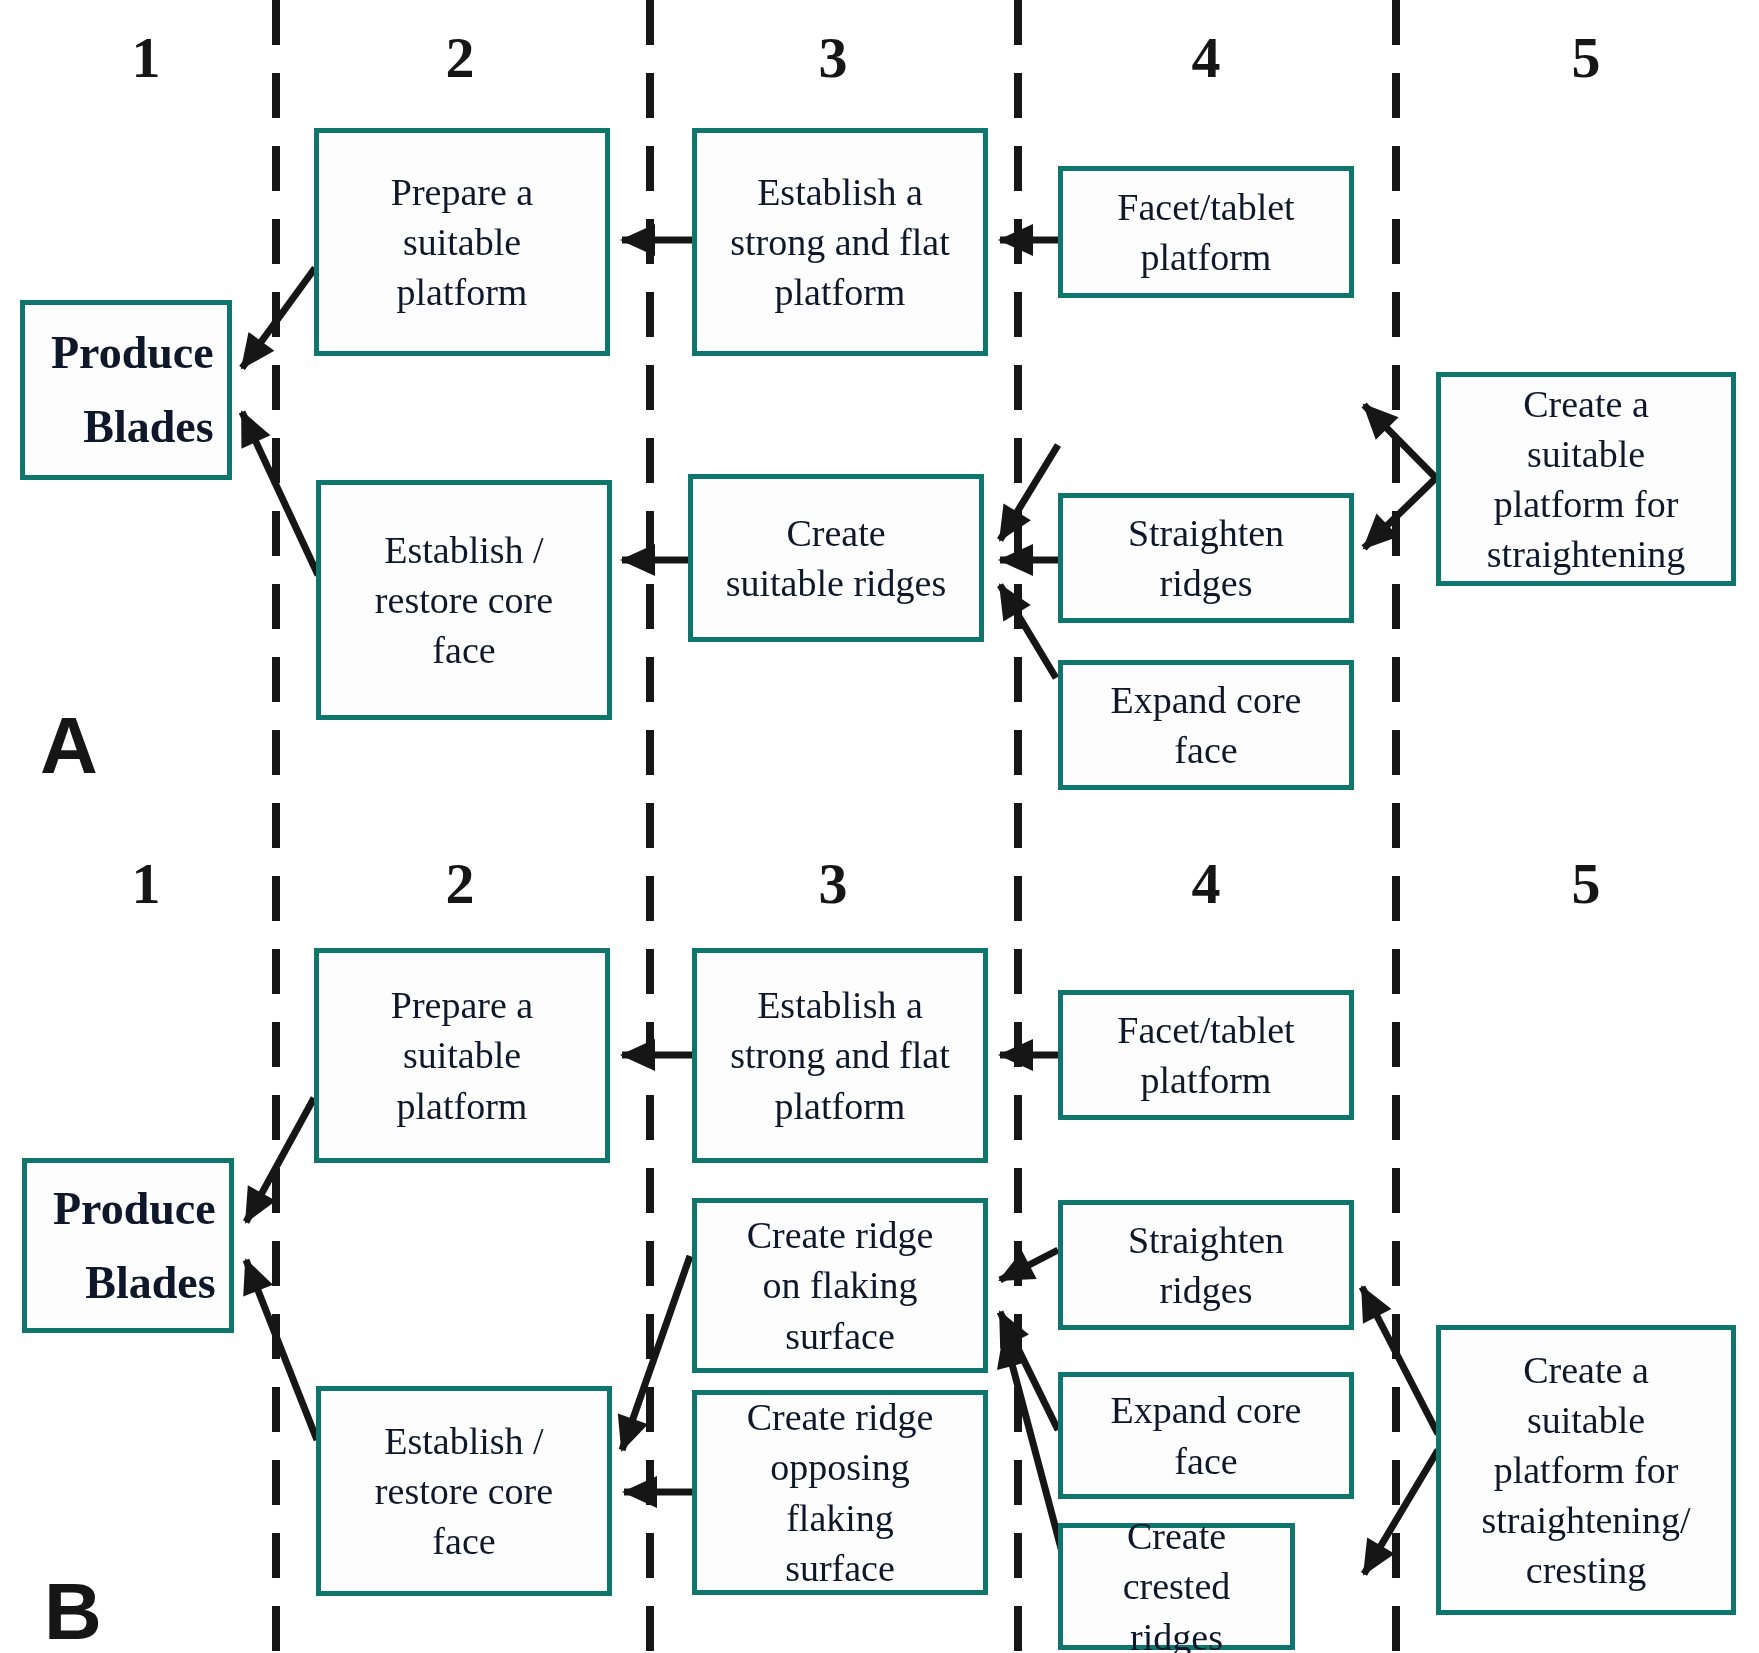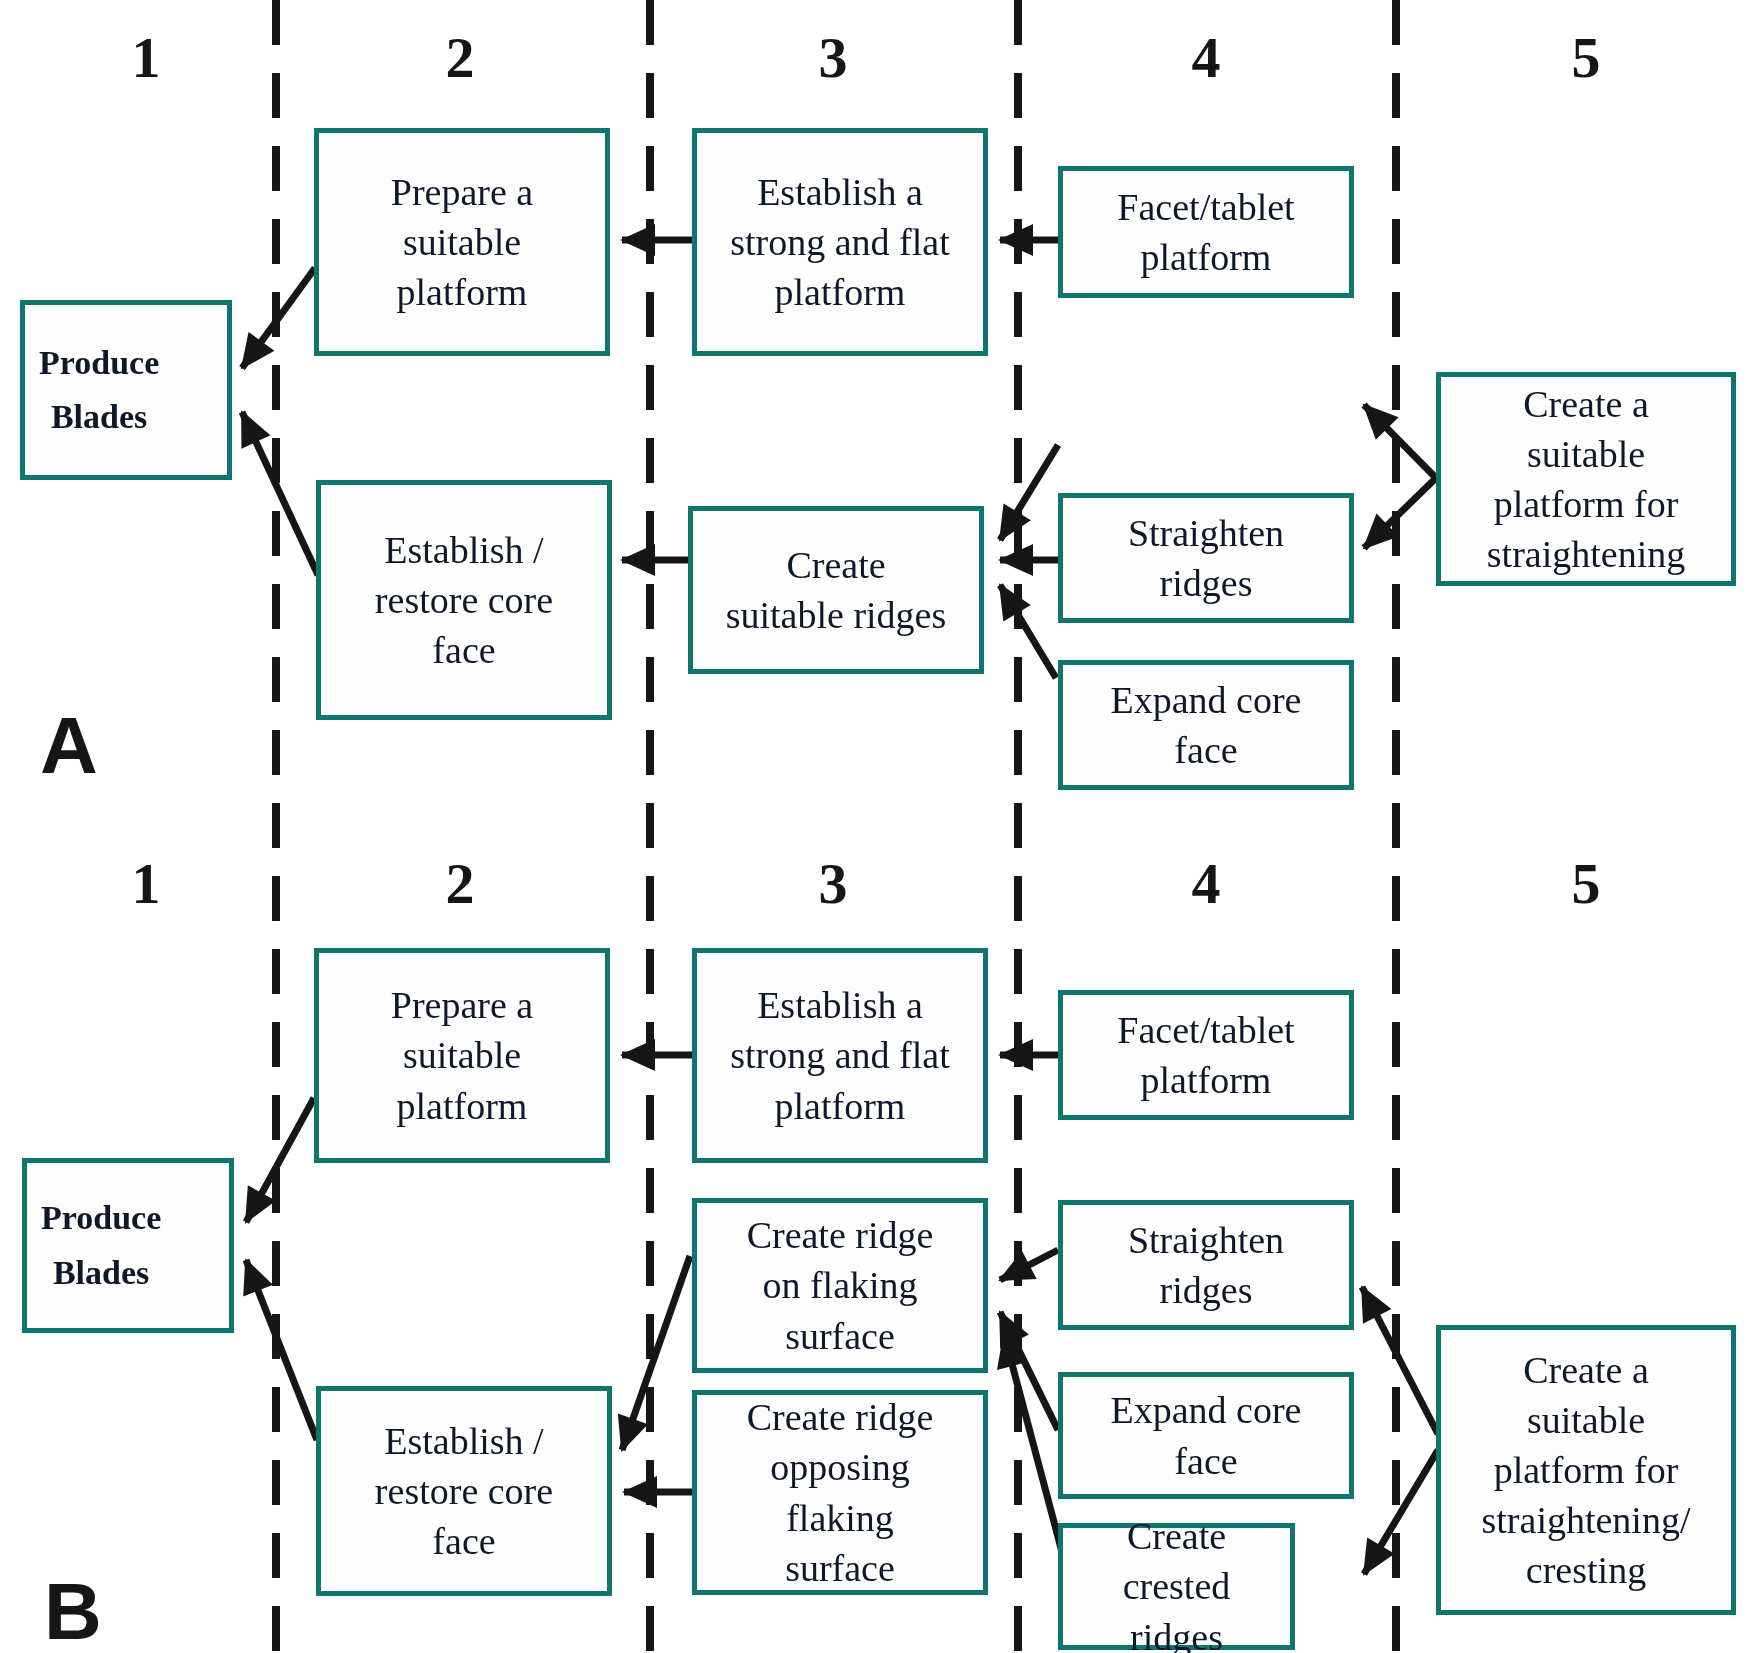--- a/index.html
+++ b/index.html
@@ -7,22 +7,22 @@
     position:relative;width:1759px;height:1653px;background:#ffffff;overflow:hidden;
     font-family:"Liberation Serif", serif;color:#161616;
   }
   #wires{position:absolute;left:0;top:0;width:1759px;height:1653px;}
   .node{
     position:absolute;box-sizing:border-box;display:flex;align-items:center;justify-content:center;
     text-align:center;border:5px solid #0f766e;background:#fdfdfd;color:#0f172a;
     font-size:38px;line-height:1.32;white-space:pre-line;padding:0 6px;
   }
   .node.start{
-    font-weight:bold;justify-content:flex-start;text-align:center;
-    padding-left:14px;font-size:34px;line-height:1.6;
+    font-weight:bold;justify-content:flex-start;text-align:right;
+    padding-left:26px;font-size:46px;line-height:1.6;
   }
   .col-header{
     position:absolute;width:160px;text-align:center;
     font-family:"Liberation Serif", serif;font-weight:bold;font-size:58px;color:#161616;
   }
   .sec-label{
     position:absolute;font-family:"Liberation Sans", sans-serif;
     font-weight:bold;font-size:80px;color:#161616;
   }
 </style>
@@ -83,21 +83,21 @@
 platform</div>
   <div class="node" style="left:692px;top:128px;width:296px;height:228px;">Establish a
 strong and flat
 platform</div>
   <div class="node" style="left:1058px;top:166px;width:296px;height:132px;">Facet/tablet
 platform</div>
   <div class="node" style="left:1058px;top:493px;width:296px;height:130px;">Straighten
 ridges</div>
   <div class="node" style="left:1058px;top:660px;width:296px;height:130px;">Expand core
 face</div>
-  <div class="node" style="left:688px;top:474px;width:296px;height:168px;margin-top:32px;">Create
+  <div class="node" style="left:688px;top:474px;width:296px;height:168px;">Create
 suitable ridges</div>
   <div class="node" style="left:316px;top:480px;width:296px;height:240px;">Establish /
 restore core
 face</div>
   <div class="node" style="left:1436px;top:372px;width:300px;height:214px;">Create a
 suitable
 platform for
 straightening</div>
 
   <div class="sec-label" style="left:40px;top:700px;">A</div>

